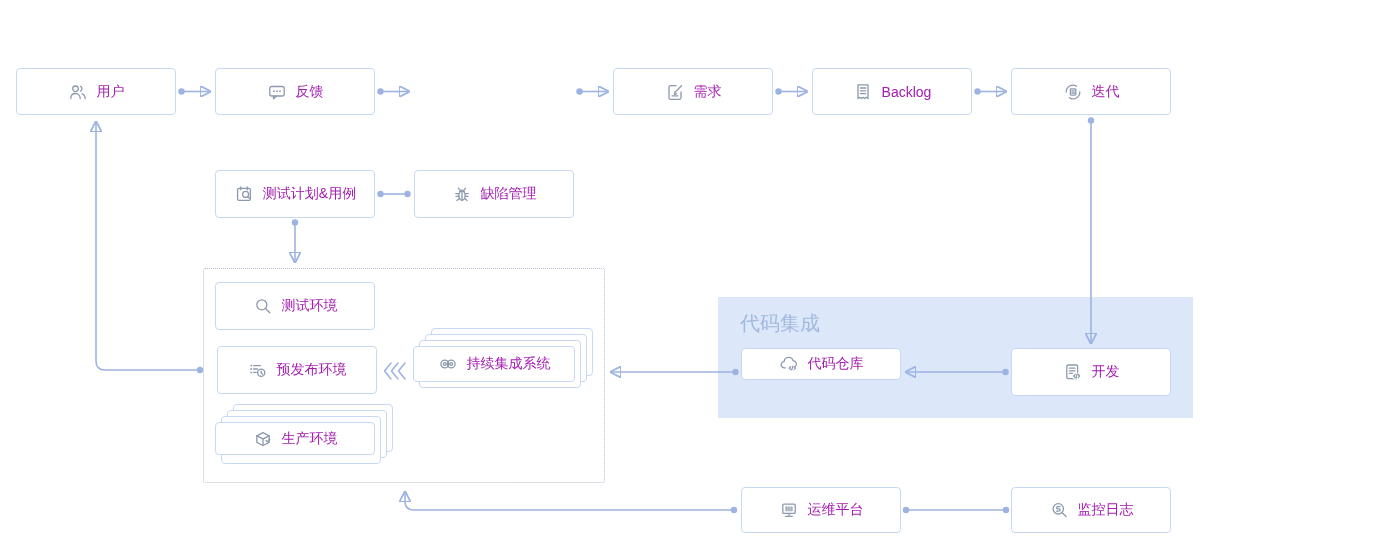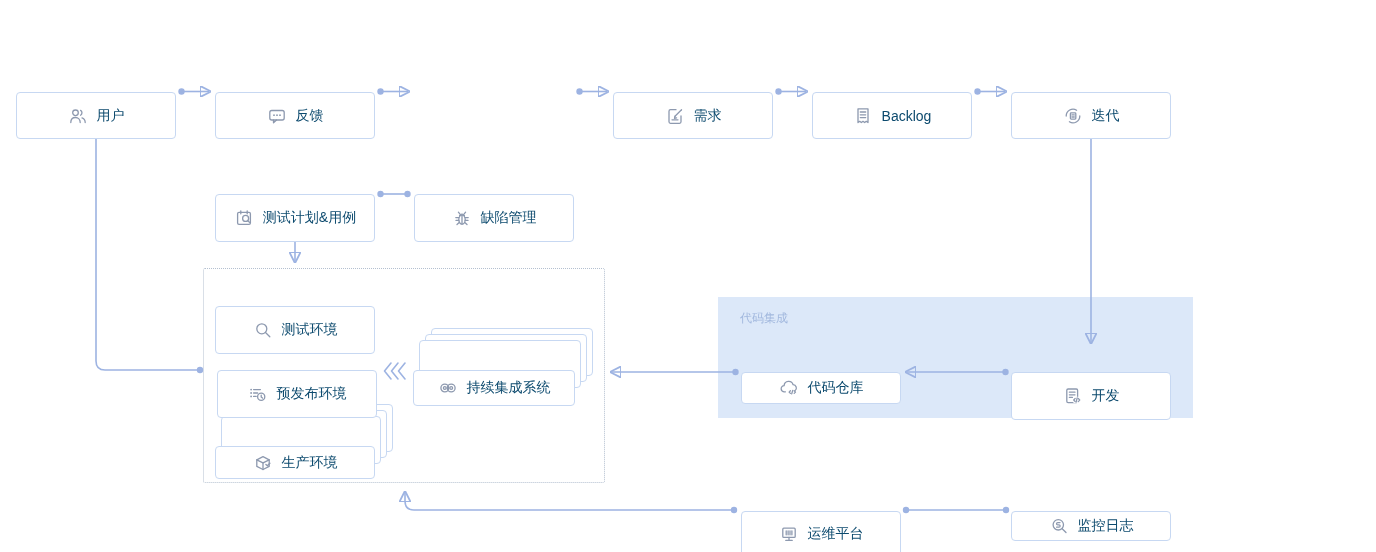--- a/index.html
+++ b/index.html
@@ -3,30 +3,30 @@
 <meta charset="utf-8">
 <style>
   html,body{margin:0;padding:0;background:#fff;}
   #canvas{
     position:relative;width:1376px;height:552px;overflow:hidden;
     font-family:"Liberation Sans",sans-serif;color:#4a5261;background:#fff;
   }
   .node{
     position:absolute;display:flex;align-items:center;justify-content:center;
     background:#fff;border:1px solid #c7d8f2;border-radius:4px;
-    box-sizing:border-box;font-size:14px;color:#0c4a6e;z-index:3;margin-top:24px;
+    box-sizing:border-box;font-size:14px;color:#a21caf;z-index:3;
   }
   .node .icon{display:flex;align-items:center;margin-right:9px;}
   .icon svg{stroke:#8d99af;fill:none;stroke-width:1.3;stroke-linecap:round;stroke-linejoin:round;}
   .ghost{
     position:absolute;background:#fff;border:1px solid #c7d8f2;border-radius:4px;
     box-sizing:border-box;z-index:2;
   }
   .region{position:absolute;left:718px;top:297px;width:475px;height:121px;background:#dce8f9;z-index:0;}
-  .region-label{position:absolute;left:22px;top:13px;font-size:12px;color:#a2b8de;}
+  .region-label{position:absolute;left:22px;top:13px;font-size:20px;color:#a2b8de;}
   .dotted{
     position:absolute;left:203px;top:268px;width:402px;height:215px;
     border:1px dotted #b4c0d0;border-radius:2px;box-sizing:border-box;z-index:0;
   }
   svg.wires{position:absolute;left:0;top:0;z-index:1;}
   .wires line,.wires path{stroke:#9db3e2;stroke-width:1.6;fill:none;}
   .wires circle{fill:#9db3e2;stroke:none;}
   .chev{position:absolute;left:382px;top:360px;z-index:2;}
   .chev svg{stroke:#9db3e2;fill:none;stroke-width:1.6;stroke-linecap:round;stroke-linejoin:round;}
 </style>
@@ -281,21 +281,21 @@
       <svg width="20" height="20" viewBox="0 0 20 20">
         <rect x="3.8" y="4.2" width="12.4" height="9.2" rx="1"></rect>
         <path d="M7.2 6.8v4 M9.1 6.8v4 M11 6.8v4 M12.9 6.8v4"></path>
         <path d="M10 13.4v2.4"></path>
         <path d="M6.8 16.4h6.4"></path>
       </svg>
     </span>
     <span>运维平台</span>
   </div>
 
-  <div class="node" style="left:1011px;top:487px;width:160px;height:30px">
+  <div class="node" style="left:1011px;top:487px;width:160px;height:46px">
     <span class="icon">
       <svg width="20" height="20" viewBox="0 0 20 20">
         <circle cx="9.3" cy="8.8" r="5.2"></circle>
         <path d="M13.2 12.7l3.8 3.8"></path>
         <path d="M11 6.6H8.7a1.15 1.15 0 0 0 0 2.3h1.3a1.15 1.15 0 0 1 0 2.3H7.6"></path>
       </svg>
     </span>
     <span>监控日志</span>
   </div>
 

